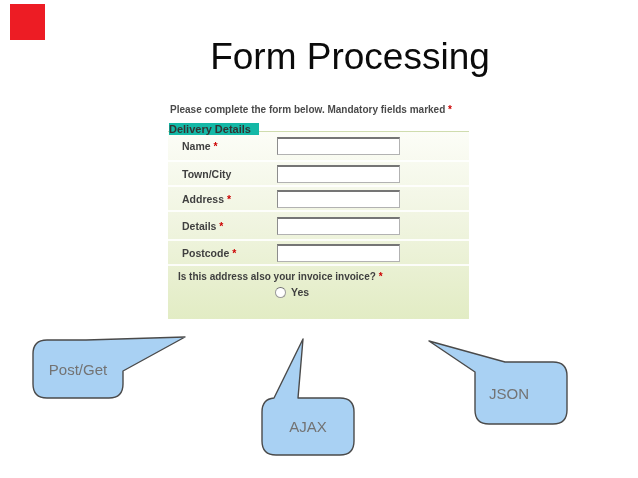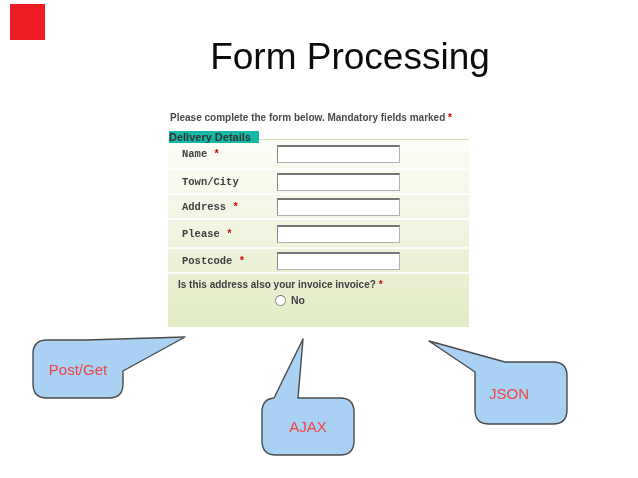--- a/index.html
+++ b/index.html
@@ -8,52 +8,52 @@
     font-family:"Liberation Sans",sans-serif;
   }
   
   .accent{position:absolute;left:10px;top:4px;width:35px;height:36px;background:#ed1c24;}
   
   .title{
     position:absolute;left:0;top:36px;width:638px;text-align:center;
     font-size:37px;line-height:42px;color:#0b0b0b;font-weight:400;letter-spacing:0;margin-left:31px;
   }
   
-  .form-shot{position:absolute;left:168px;top:108px;width:347px;height:223px;font-family:"Liberation Sans",sans-serif;padding-left:36px;}
+  .form-shot{position:absolute;left:168px;top:100px;width:347px;height:223px;font-family:"Liberation Sans",sans-serif;padding-left:36px;}
   .intro{position:absolute;left:2px;top:4px;font-size:10px;font-weight:700;color:#4a4a4a;white-space:nowrap;}
   .req{color:#cc0000;font-weight:700;}
   .legend{
     position:absolute;left:1px;top:23px;font-size:11px;font-weight:700;color:#333;
     background:#14b8a6;padding-right:8px;z-index:2;white-space:nowrap;
   }
   .rows{
     position:absolute;left:0;top:31px;width:301px;height:188px;
     background:linear-gradient(to bottom,#fcfdf7 0%,#f1f5e2 45%,#e2ecc4 100%);
     border-top:1px solid #cfdcae;box-sizing:border-box;
   }
   .frow{position:relative;box-sizing:border-box;border-bottom:2px solid rgba(255,255,255,0.85);display:flex;align-items:center;padding-left:14px;}
   .h30{height:30px}.h25{height:25px}.h29{height:29px}
-  .flabel{font-size:10.5px;font-weight:700;color:#3f3f3f;white-space:nowrap;font-family:Liberation Mono, monospace;}
+  .flabel{font-size:10.5px;font-weight:700;color:#3f3f3f;white-space:nowrap;}
   .tinput{
     position:absolute;left:109px;top:50%;transform:translateY(-50%);
     width:121px;height:15px;background:#ffffff;
     border:1px solid #b2b2b2;border-top:2px solid #757575;border-left-color:#8d8d8d;
   }
   .invoice{position:relative;height:54px;box-sizing:border-box;padding:5px 0 0 10px;}
   .question{font-size:10px;font-weight:700;color:#3f3f3f;white-space:nowrap;}
   .radio-line{position:relative;margin:3px 0 0 97px;height:14px;display:flex;align-items:center;}
   .radio{
     width:9px;height:9px;border-radius:50%;background:#fff;
     border:1px solid #9a9a9a;border-top-color:#6f6f6f;box-sizing:content-box;flex:0 0 auto;
   }
   .rlabel{font-size:10.5px;font-weight:700;color:#3f3f3f;margin-left:5px;}
   
   .callout-svg{position:absolute;left:0;top:0;width:638px;height:478px;}
   .co-label{position:absolute;display:flex;align-items:center;justify-content:center;
-    font-size:15px;color:#ef4444;}
+    font-size:15px;color:#737373;}
   .co-postget{left:33px;top:340px;width:90px;height:58px;}
   .co-ajax{left:262px;top:398px;width:92px;height:57px;}
   .co-json{left:475px;top:362px;width:68px;height:62px;}
 </style>
 </head>
 <body>
 
 <div class="accent"></div>
 
 <div class="title">Form Processing</div>
@@ -74,34 +74,34 @@
       <span class="flabel"><span>Town/City</span></span>
       <div class="tinput"></div>
     </div>
 
     <div class="frow h25">
       <span class="flabel"><span>Address</span> <span class="req">*</span></span>
       <div class="tinput"></div>
     </div>
 
     <div class="frow h29">
-      <span class="flabel"><span>Please</span> <span class="req">*</span></span>
+      <span class="flabel"><span>Details</span> <span class="req">*</span></span>
       <div class="tinput"></div>
     </div>
 
     <div class="frow h25">
       <span class="flabel"><span>Postcode</span> <span class="req">*</span></span>
       <div class="tinput"></div>
     </div>
 
     <div class="invoice">
       <div class="question"><span>Is this address also your invoice invoice?</span> <span class="req">*</span></div>
       <div class="radio-line">
         <span class="radio"></span>
-        <span class="rlabel">No</span>
+        <span class="rlabel">Yes</span>
       </div>
     </div>
   </div>
 </div>
 
 <svg class="callout-svg" viewBox="0 0 638 478" xmlns="http://www.w3.org/2000/svg">
   <path d="M 47 340 L 86 340 L 185 337 L 123 371 L 123 384 Q 123 398 109 398 L 47 398 Q 33 398 33 384 L 33 354 Q 33 340 47 340 Z" fill="#a9d1f3" stroke="#4a4a4a" stroke-width="1.4" stroke-linejoin="round"></path>
   <path d="M 274 398 L 303 339 L 298 398 L 340 398 Q 354 398 354 412 L 354 441 Q 354 455 340 455 L 276 455 Q 262 455 262 441 L 262 412 Q 262 399 274 398 Z" fill="#a9d1f3" stroke="#4a4a4a" stroke-width="1.4" stroke-linejoin="round"></path>
   <path d="M 505 362 L 553 362 Q 567 362 567 376 L 567 410 Q 567 424 553 424 L 489 424 Q 475 424 475 410 L 475 372 L 429 341 Z" fill="#a9d1f3" stroke="#4a4a4a" stroke-width="1.4" stroke-linejoin="round"></path>
 </svg>

